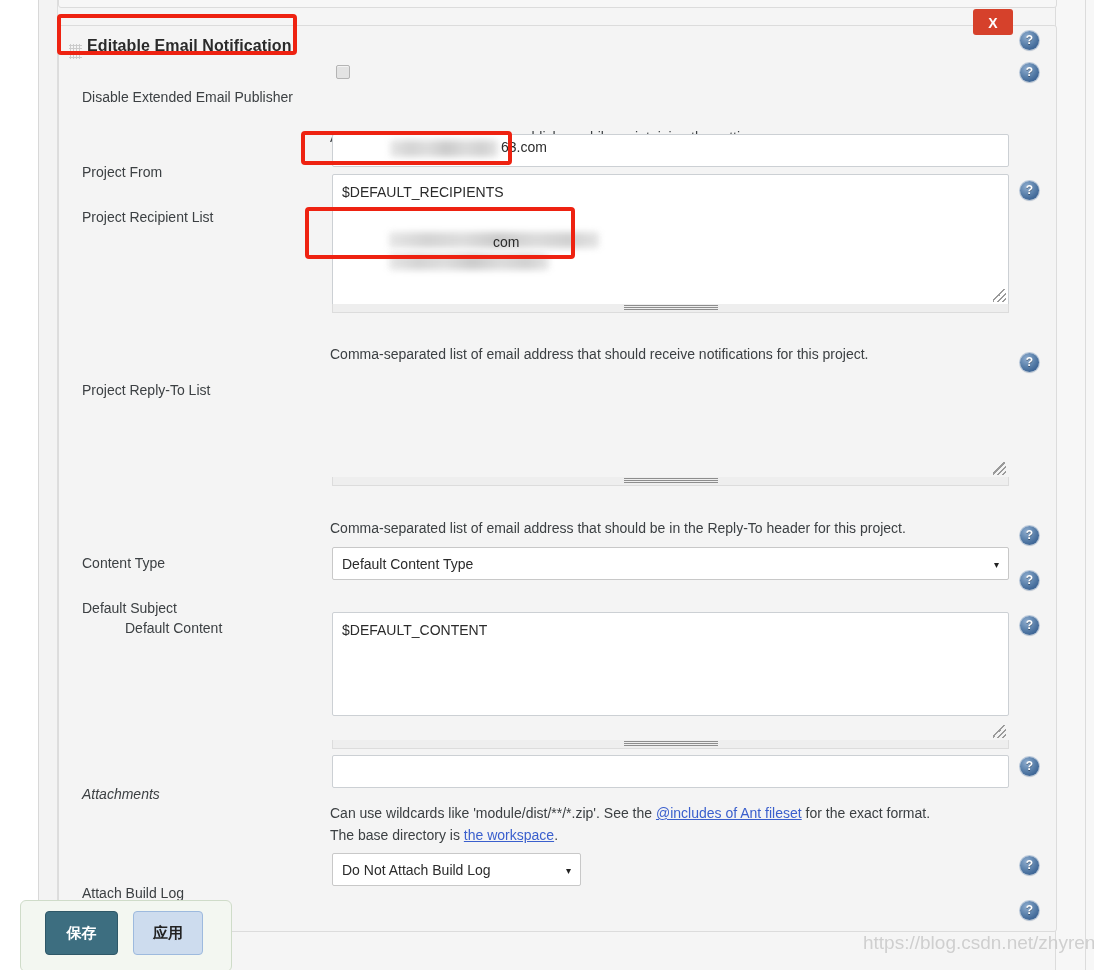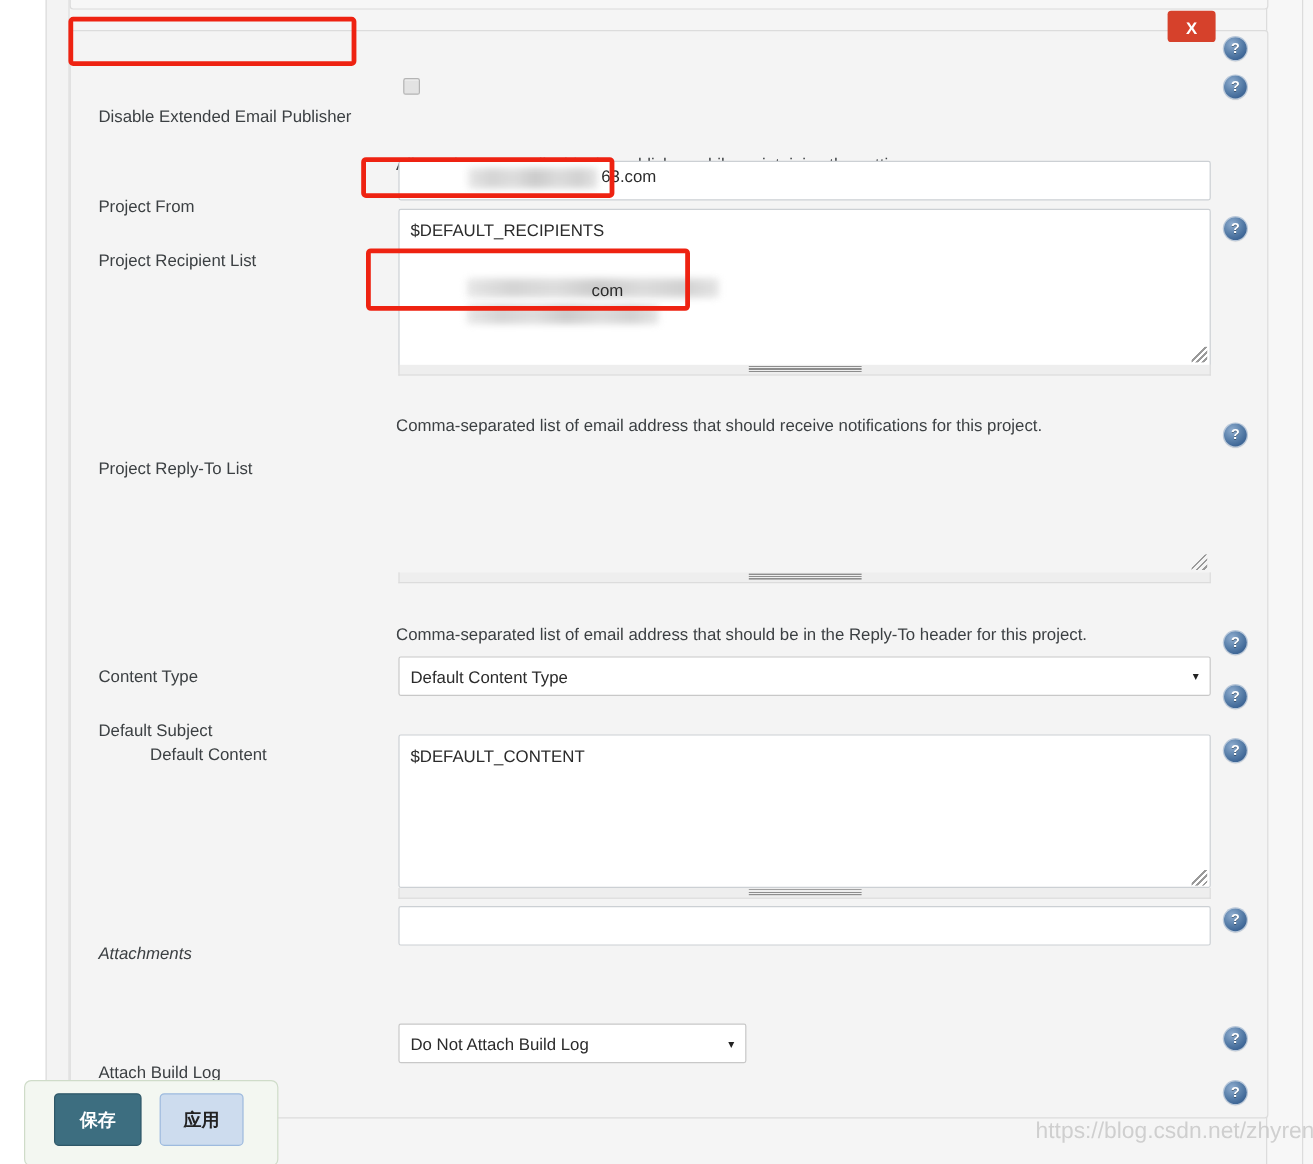--- a/index.html
+++ b/index.html
@@ -139,20 +139,24 @@
   <div class="left-strip"></div>
   <div class="left-rule2"></div>
   <div class="right-gutter"></div>
   <div class="right-rule"></div>
   <div class="right-rule2"></div>
 
   <div class="stub-panel"></div>
 
   <div class="section-panel">
 
+    <div class="section-title-row">
+      <span class="drag-dots"></span>
+      <span class="section-title">Editable Email Notification</span>
+    </div>
 
     <button class="close-btn">X</button>
 
     <span class="lbl" style="left:23px;top:63px;">Disable Extended Email Publisher</span>
     <span class="cbx" style="left:277px;top:39px;"></span>
     <span class="help" style="left:961px;top:5px;"></span>
     <span class="help" style="left:961px;top:37px;"></span>
 
     <span class="desc" style="left:271px;top:101px;">Allows the user to disable the publisher, while maintaining the settings</span>
 
@@ -188,36 +192,40 @@
     <div class="sel" style="left:273px;top:497px;width:677px;height:33px;margin-top:24px;">
       <span class="sel-val">Default Content Type</span>
       <span class="caret">▾</span>
     </div>
     <span class="help" style="left:961px;top:500px;"></span>
 
     <span class="lbl" style="left:23px;top:574px;">Default Subject</span>
     <span class="help" style="left:961px;top:545px;"></span>
 
     <span class="lbl" style="left:23px;top:594px;margin-left:43px;">Default Content</span>
-    <div class="ta" style="left:273px;top:586px;width:677px;height:128px;">
+    <div class="ta" style="left:273px;top:586px;width:677px;height:104px;">
       <span>$DEFAULT_CONTENT</span>
     </div>
     <span class="resize-grip" style="left:934px;top:699px;"></span>
     <div class="dragbar" style="left:273px;top:714px;width:677px;"></div>
     <span class="help" style="left:961px;top:590px;"></span>
 
     <span class="lbl" style="left:23px;top:760px;font-style:italic;">Attachments</span>
     <div class="txt" style="left:273px;top:729px;width:677px;height:33px;">
       <span></span>
     </div>
     <span class="help" style="left:961px;top:731px;"></span>
 
+    <div class="desc" style="left:271px;top:777px;width:700px;">
+      <span>Can use wildcards like 'module/dist/**/*.zip'. See the </span><span class="lnk">@includes of Ant fileset</span><span> for the exact format.</span><br>
+      <span>The base directory is </span><span class="lnk">the workspace</span><span>.</span>
+    </div>
 
     <span class="lbl" style="left:23px;top:859px;">Attach Build Log</span>
-    <div class="sel" style="left:273px;top:827px;width:290px;height:33px;">
+    <div class="sel" style="left:273px;top:827px;width:249px;height:33px;">
       <span class="sel-val">Do Not Attach Build Log</span>
       <span class="caret">▾</span>
     </div>
     <span class="help" style="left:961px;top:830px;"></span>
     <span class="help" style="left:961px;top:875px;"></span>
 
   </div>
 
   <span class="ctr-ghost">Content Token Reference</span>
 

